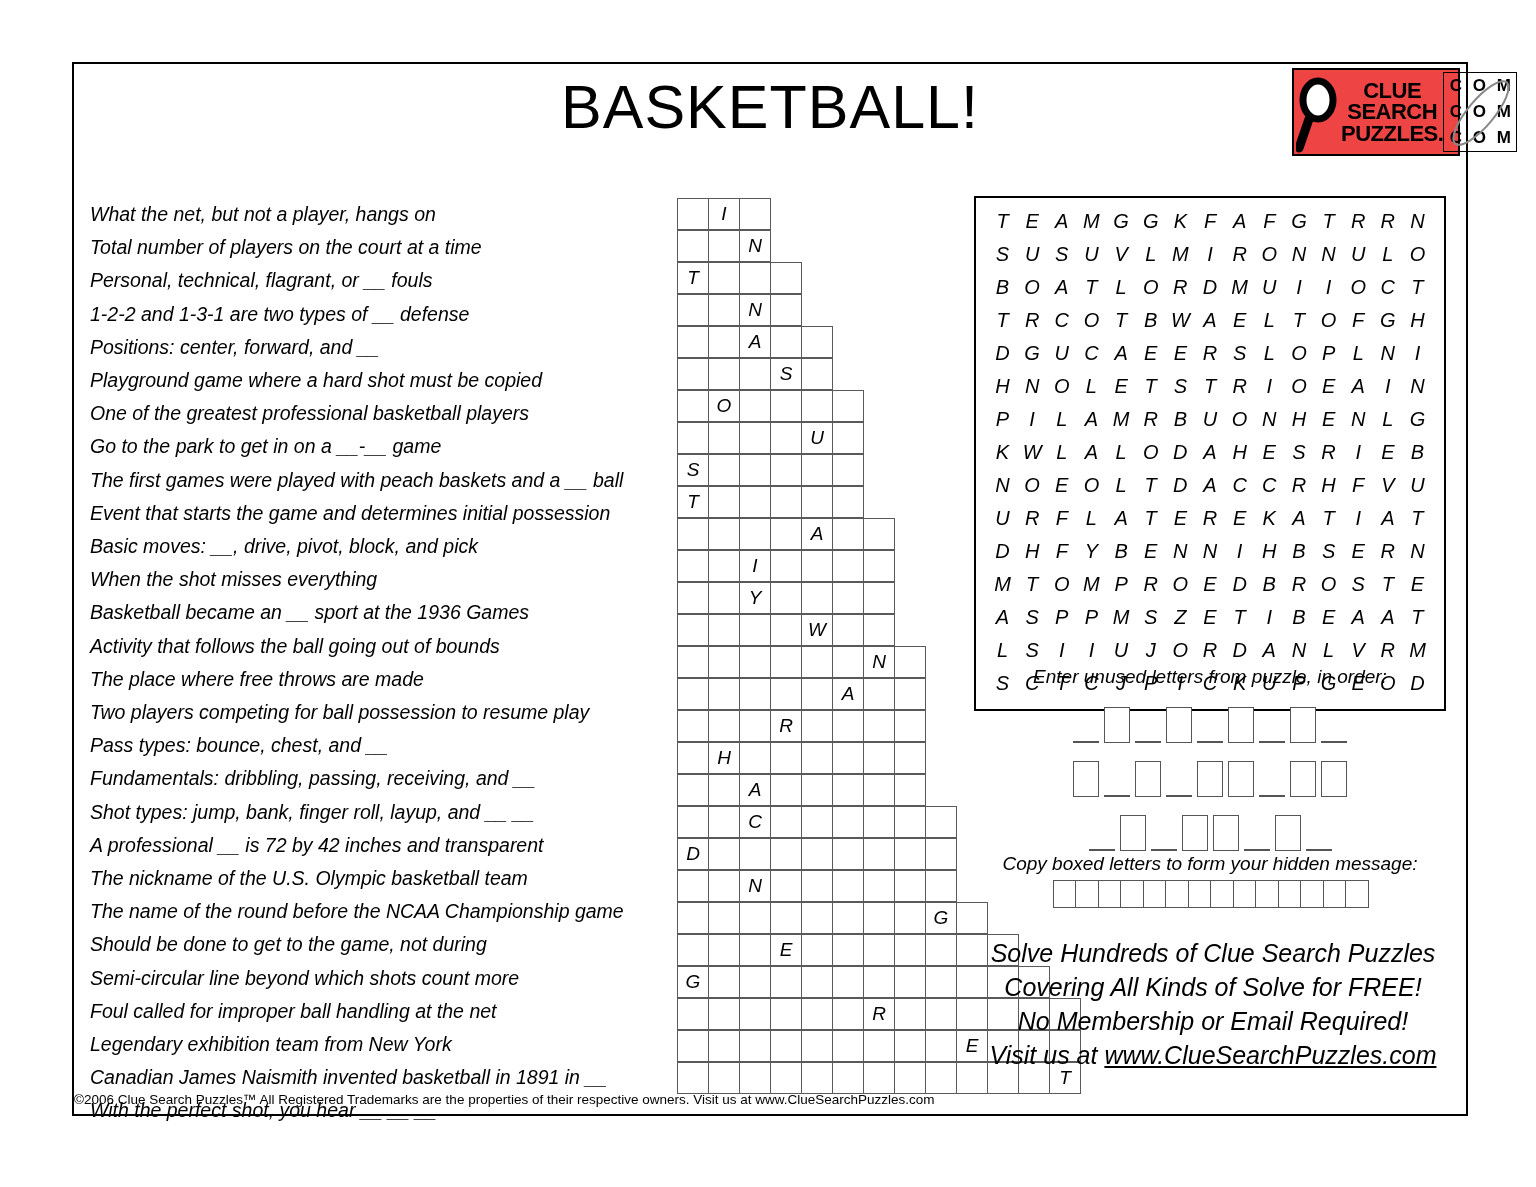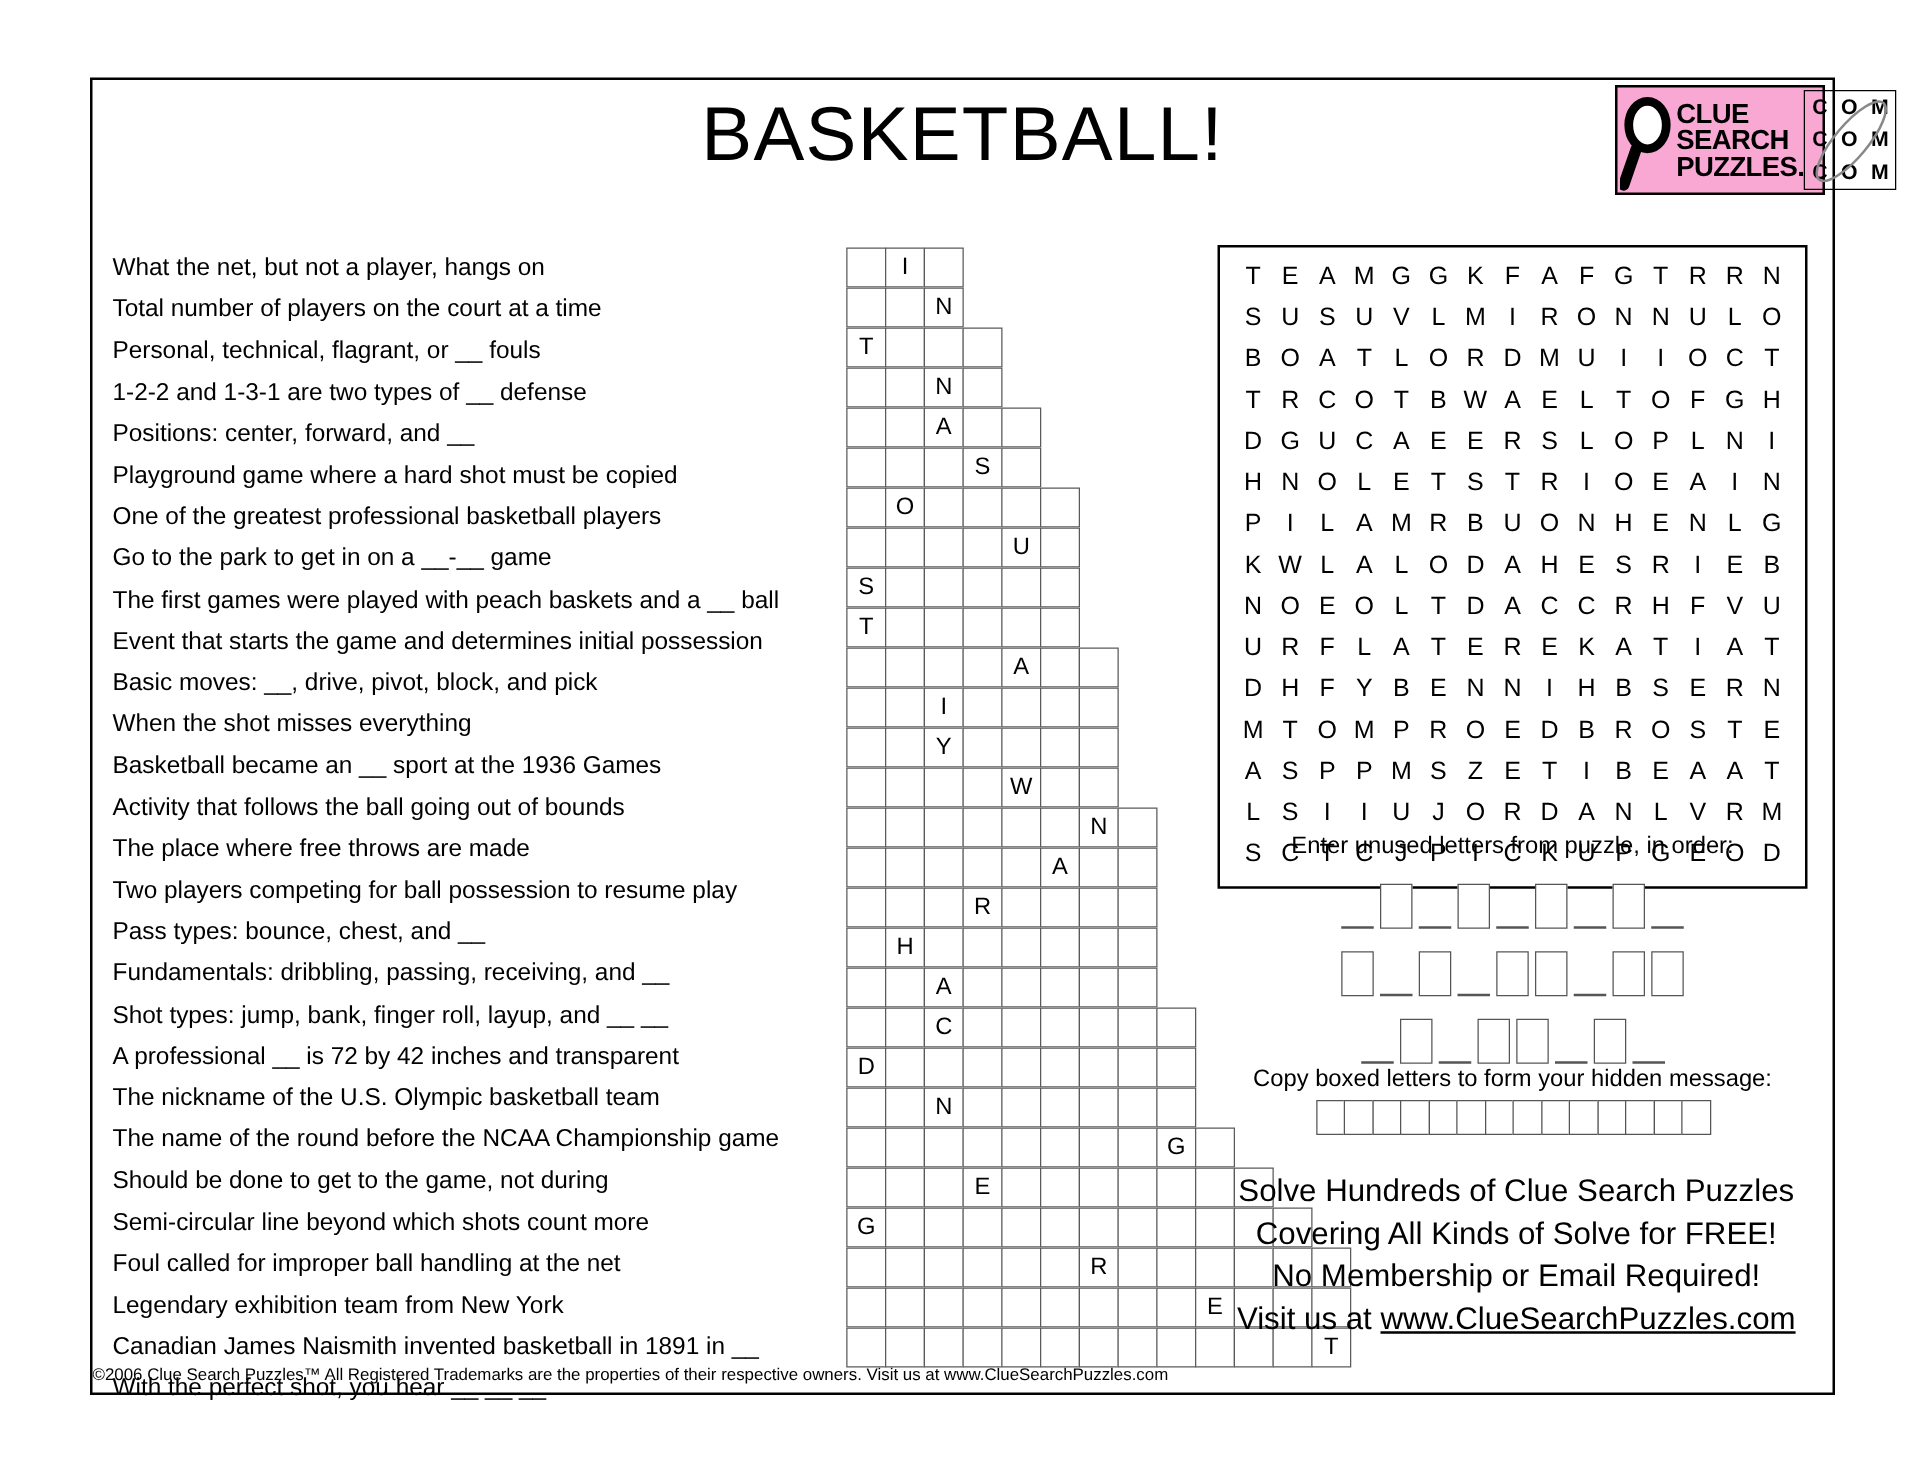--- a/index.html
+++ b/index.html
@@ -26,22 +26,22 @@
     text-align:center;
     font-size:61px; letter-spacing:1px;
     font-weight:400;
     font-family:"Liberation Sans", sans-serif;
   }
   #logo{
     position:absolute; right:6px; top:4px;
     width:168px; height:88px;
     border:2px solid #000;
     box-sizing:border-box;
-    background:#f9a8d4;
-    display:flex; align-items:center;
+    background:#ef4444;
+    display:flex; align-items:center;text-align:center;
   }
   #logo-glass{width:46px;height:84px;position:relative;flex:0 0 46px;}
   #logo-glass svg{position:absolute;left:2px;top:4px;}
   #logo-words{
     flex:1 1 auto;
     display:flex;flex-direction:column;
     justify-content:center;
     line-height:0.96;
     font-weight:bold;
     font-size:22px;
@@ -62,21 +62,21 @@
     align-items:center;
     justify-content:space-around;
     font-size:17px;font-weight:bold;
   }
   #logo-grid .lg-oval{
     position:absolute;left:-2px;top:-1px;width:78px;height:82px;
     pointer-events:none;
   }
 
   
-  #body{position:relative;height:920px;}
+  #body{position:relative;height:920px;font-style:italic;}
 
   
   #clues{
     position:absolute;
     left:16px; top:42px;
     width:594px;
   }
   .clue{
     font-size:19.5px;
     line-height:33.2px;

